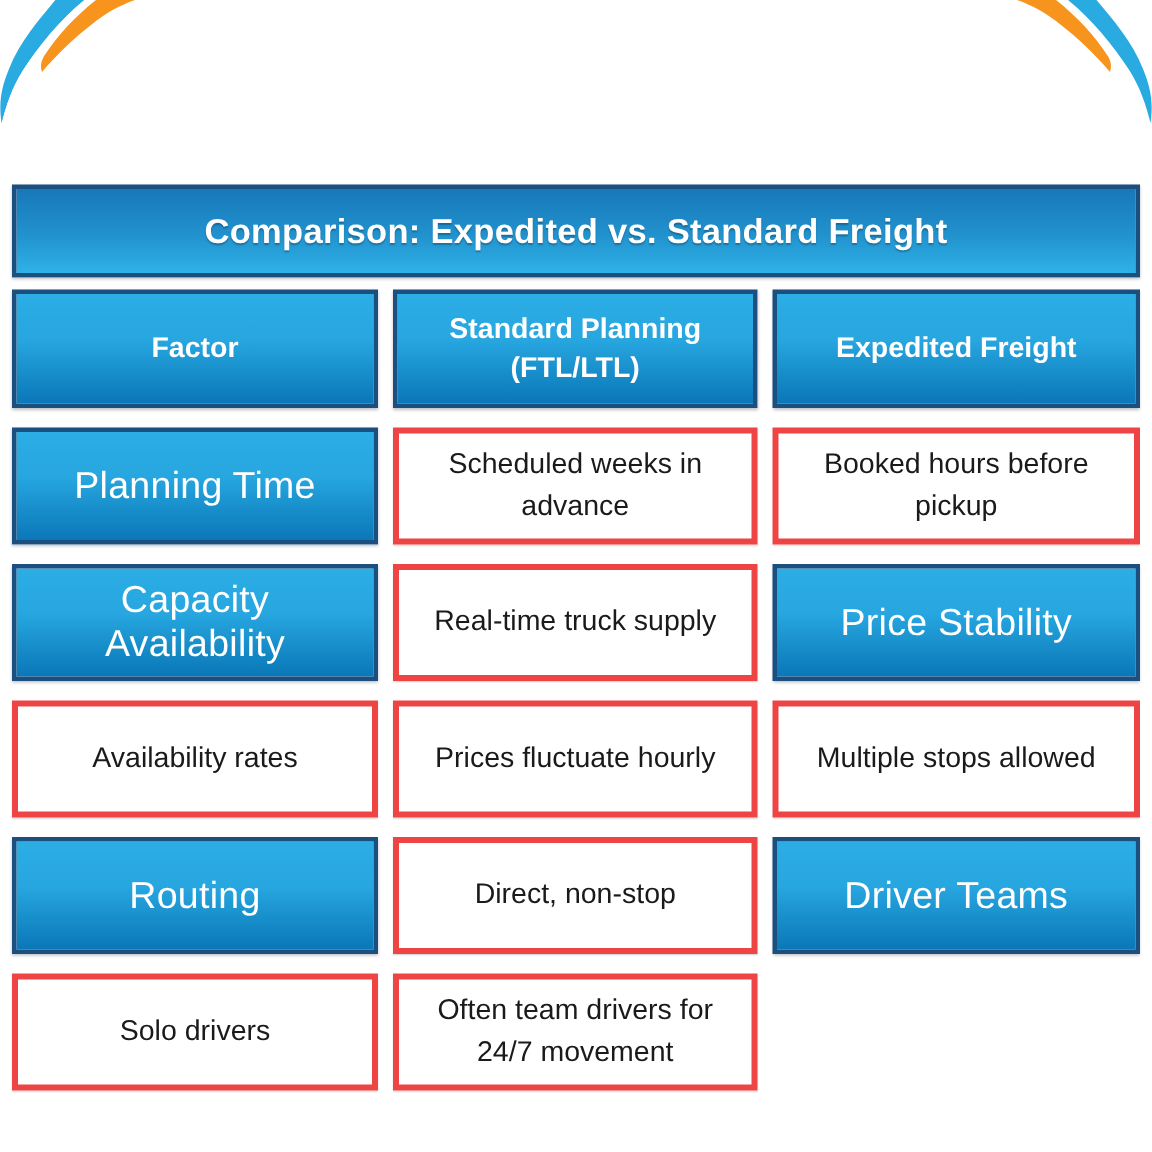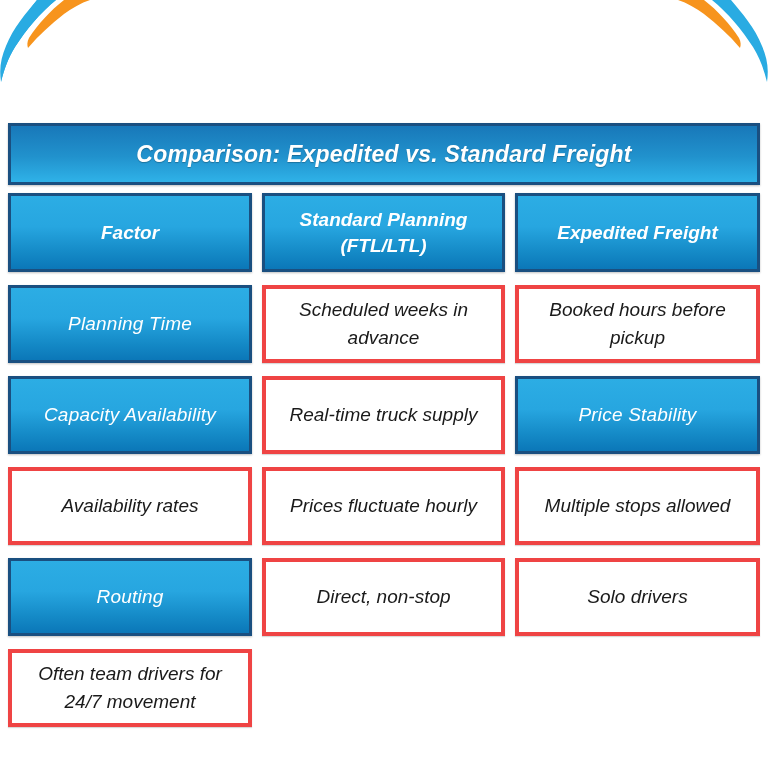--- a/index.html
+++ b/index.html
@@ -21,21 +21,20 @@
   }
   .swoosh.left  { left: 0; }
   .swoosh.right { right: 0; transform: scaleX(-1); }
 
   
   .content {
     position: absolute;
     left: 8px;
     top: 123px;
     width: 752px;
-    font-style: italic;
   }
 
   
   .banner {
     height: 62px;
     margin-bottom: 8px;
     background: linear-gradient(to bottom, #1878b9 0%, #2192cd 55%, #2fb2e8 100%);
     border: 3px solid #1a4f80;
     box-shadow: 0 1px 2px rgba(0,0,0,0.25);
     display: flex;
@@ -76,21 +75,21 @@
 
   .cell.head {
     height: 79px;
     font-size: 19px;
     font-weight: bold;
     line-height: 1.35;
   }
 
   .cell.factor {
     height: 78px;
-    font-size: 19px;
+    font-size: 25px;
     font-weight: normal;
     letter-spacing: 0.2px;
   }
 
   .cell.value {
     height: 78px;
     background: #ffffff;
     border: 4px solid #ef4444;
     box-shadow: 0 1px 1px rgba(0,0,0,0.15);
     color: #1a1a1a;
@@ -160,20 +159,23 @@
     <div class="cell value">
       <span>Multiple stops allowed</span>
     </div>
     <div class="cell blue factor">
       <span>Routing</span>
     </div>
     <div class="cell value">
       <span>Direct, non-stop</span>
     </div>
 
+    <div class="cell blue factor">
+      <span>Driver Teams</span>
+    </div>
     <div class="cell value">
       <span>Solo drivers</span>
     </div>
     <div class="cell value">
       <span>Often team drivers for 24/7 movement</span>
     </div>
 
   </div>
 </div>
 

